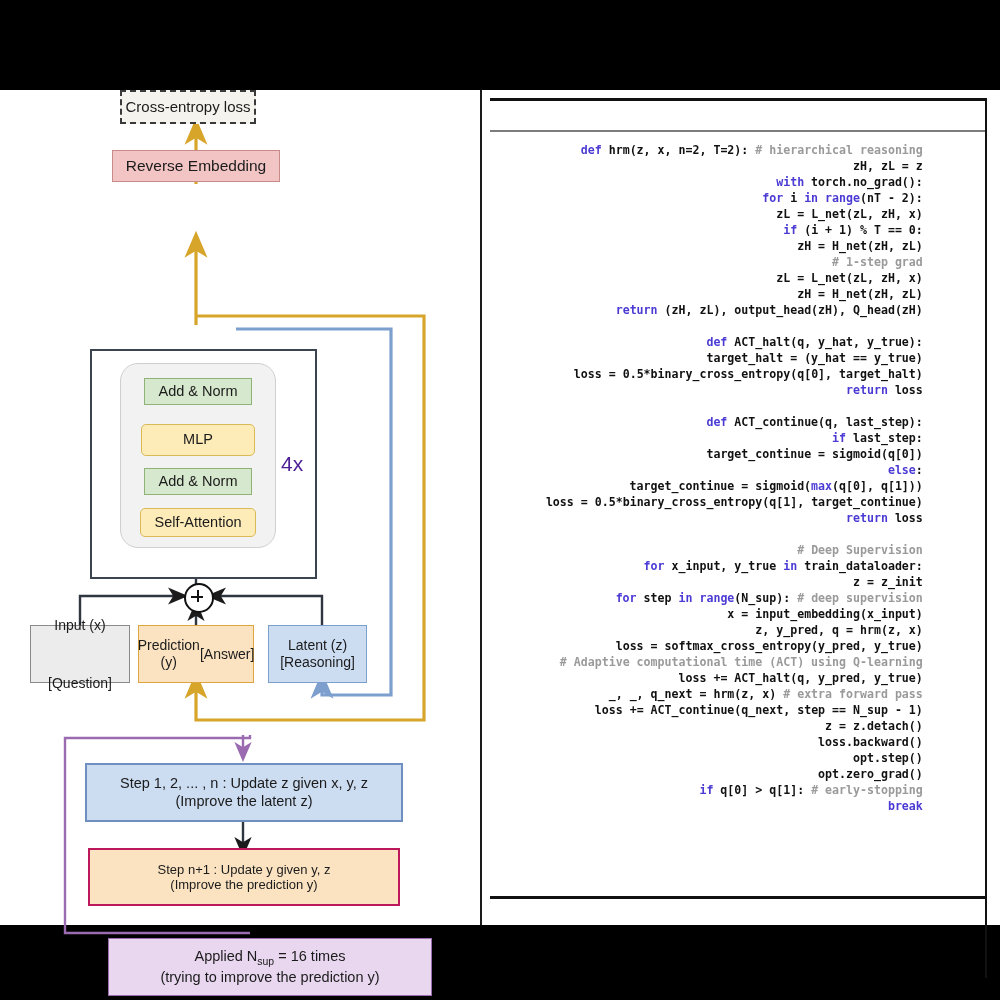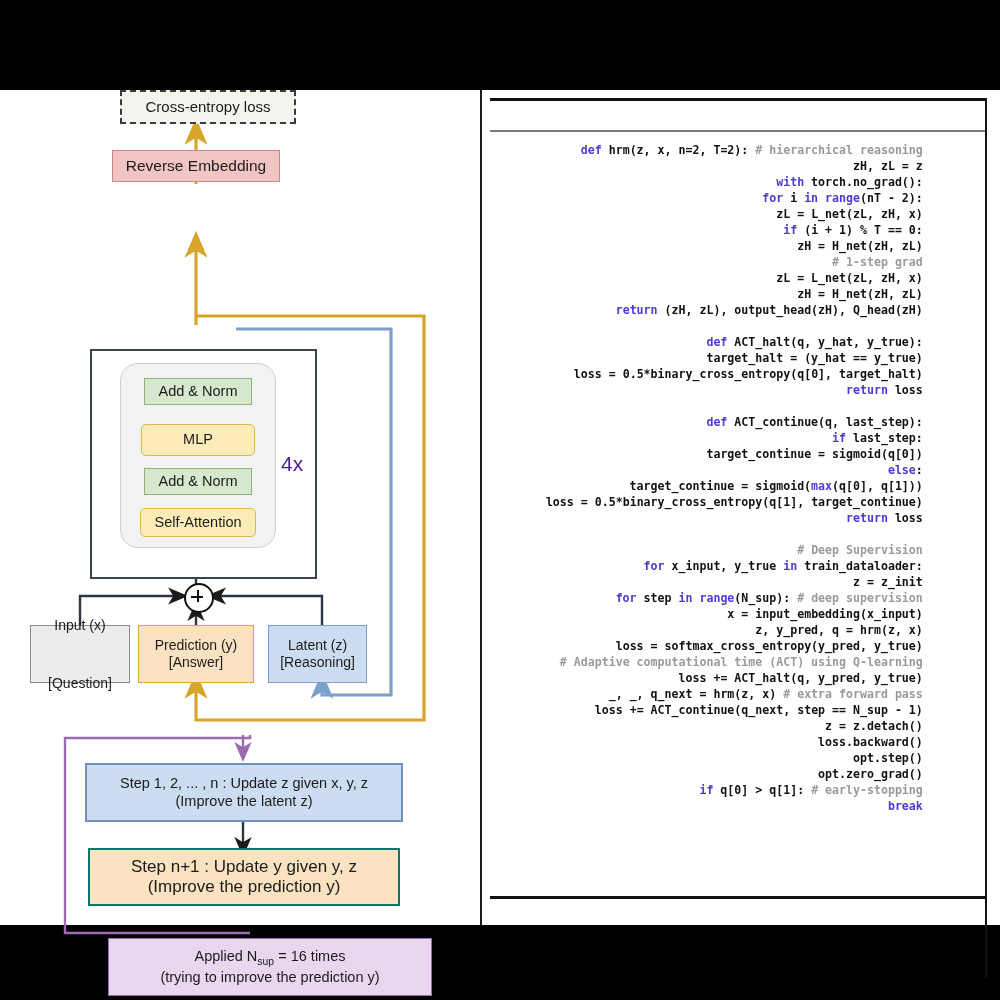--- a/index.html
+++ b/index.html
@@ -18,21 +18,21 @@
 
   .b-dash{background:#f4f3ee;border:2px dashed #3a3a3a;font-size:15px;}
   .b-red{background:#f2c4c4;border:1.5px solid #c98a8a;font-size:15.5px;}
   .b-green{background:#d6e8cd;border:1.5px solid #8fb377;font-size:14.5px;}
   .b-yellow{background:#fdebb8;border:1.5px solid #dcb957;font-size:14.5px;}
   .b-grey{background:#ececec;border:1.5px solid #8a8a8a;font-size:14px;gap:41px;}
   .b-orange{background:#fbe3c2;border:1.5px solid #dfa53e;font-size:14px;}
   .b-blue{background:#ccdcf1;border:1.5px solid #7d9fcd;font-size:14px;}
   .b-purple{background:#e8d7ef;border:1.5px solid #9a6bb0;font-size:14.5px;}
   .b-bluewide{background:#ccdcf1;border:2px solid #6f8fc0;font-size:14.5px;}
-  .b-orangewide{background:#fbe3c2;border:2px solid #0f766e;font-size:17px;}
+  .b-orangewide{background:#fbe3c2;border:2px solid #be185d;font-size:13px;}
 
   .stack-outer{position:absolute;box-sizing:border-box;border:2px solid #3c4450;background:#fff;}
   .stack-inner{position:absolute;box-sizing:border-box;border:1.5px solid #cfcfcf;
                background:#f2f2f2;border-radius:18px;}
   .rep-label{position:absolute;font-size:21px;color:#4c1d95;}
 
   .plus{position:absolute;width:26px;height:26px;border:2.2px solid #111;border-radius:50%;
         background:#fff;}
   .plus::before,.plus::after{content:"";position:absolute;background:#111;}
   .plus::before{left:5px;top:10.5px;width:12px;height:2.4px;}
@@ -97,42 +97,42 @@
         <path d="M196,418 L196,404" stroke="#1b1b1b" stroke-width="2.4" fill="none" marker-end="url(#ah-black)"></path>
         <path d="M196,380 L196,364" stroke="#1b1b1b" stroke-width="2.4" fill="none" marker-end="url(#ah-black)"></path>
         <path d="M196,334 L196,318" stroke="#1b1b1b" stroke-width="2.4" fill="none" marker-end="url(#ah-black)"></path>
 
         <path d="M250,645 L250,648 L65,648 L65,843 L250,843" stroke="#9a6bb0" stroke-width="2.4" fill="none"></path>
         <path d="M243,645 L243,663" stroke="#9a6bb0" stroke-width="2.4" fill="none" marker-end="url(#ah-purple)"></path>
 
         <path d="M243,732 L243,758" stroke="#2f3640" stroke-width="2.4" fill="none" marker-end="url(#ah-black)"></path>
       </svg>
 
-      <div class="box b-dash" style="left:120px;top:0px;width:176px;height:34px;">Cross-entropy loss</div>
+      <div class="box b-dash" style="left:120px;top:0px;width:136px;height:34px;">Cross-entropy loss</div>
 
       <div class="box b-red" style="left:112px;top:60px;width:168px;height:32px;">Reverse Embedding</div>
 
       <div class="stack-outer" style="left:90px;top:259px;width:227px;height:230px;"></div>
       <div class="stack-inner" style="left:120px;top:273px;width:156px;height:185px;"></div>
 
       <div class="box b-green" style="left:144px;top:288px;width:108px;height:27px;">Add &amp; Norm</div>
       <div class="box b-yellow" style="left:141px;top:334px;width:114px;height:32px;border-radius:5px;">MLP</div>
       <div class="box b-green" style="left:144px;top:378px;width:108px;height:27px;">Add &amp; Norm</div>
       <div class="box b-yellow" style="left:140px;top:418px;width:116px;height:29px;border-radius:5px;">Self-Attention</div>
 
       <div class="rep-label" style="left:281px;top:362px;">4x</div>
 
       <div class="plus" style="left:184px;top:493px;"></div>
 
       <div class="box b-grey" style="left:30px;top:535px;width:100px;height:58px;flex-direction:column;">
         <span>Input (x)</span>
         <span>[Question]</span>
       </div>
 
-      <div class="box b-orange" style="left:138px;top:535px;width:116px;height:58px;flex-direction:column;">
+      <div class="box b-orange" style="left:138px;top:535px;width:116px;height:58px;">
         <span>Prediction (y)</span>
         <span>[Answer]</span>
       </div>
 
       <div class="box b-blue" style="left:268px;top:535px;width:99px;height:58px;flex-direction:column;">
         <span>Latent (z)</span>
         <span>[Reasoning]</span>
       </div>
 
       <div class="box b-bluewide" style="left:85px;top:673px;width:318px;height:59px;flex-direction:column;">

